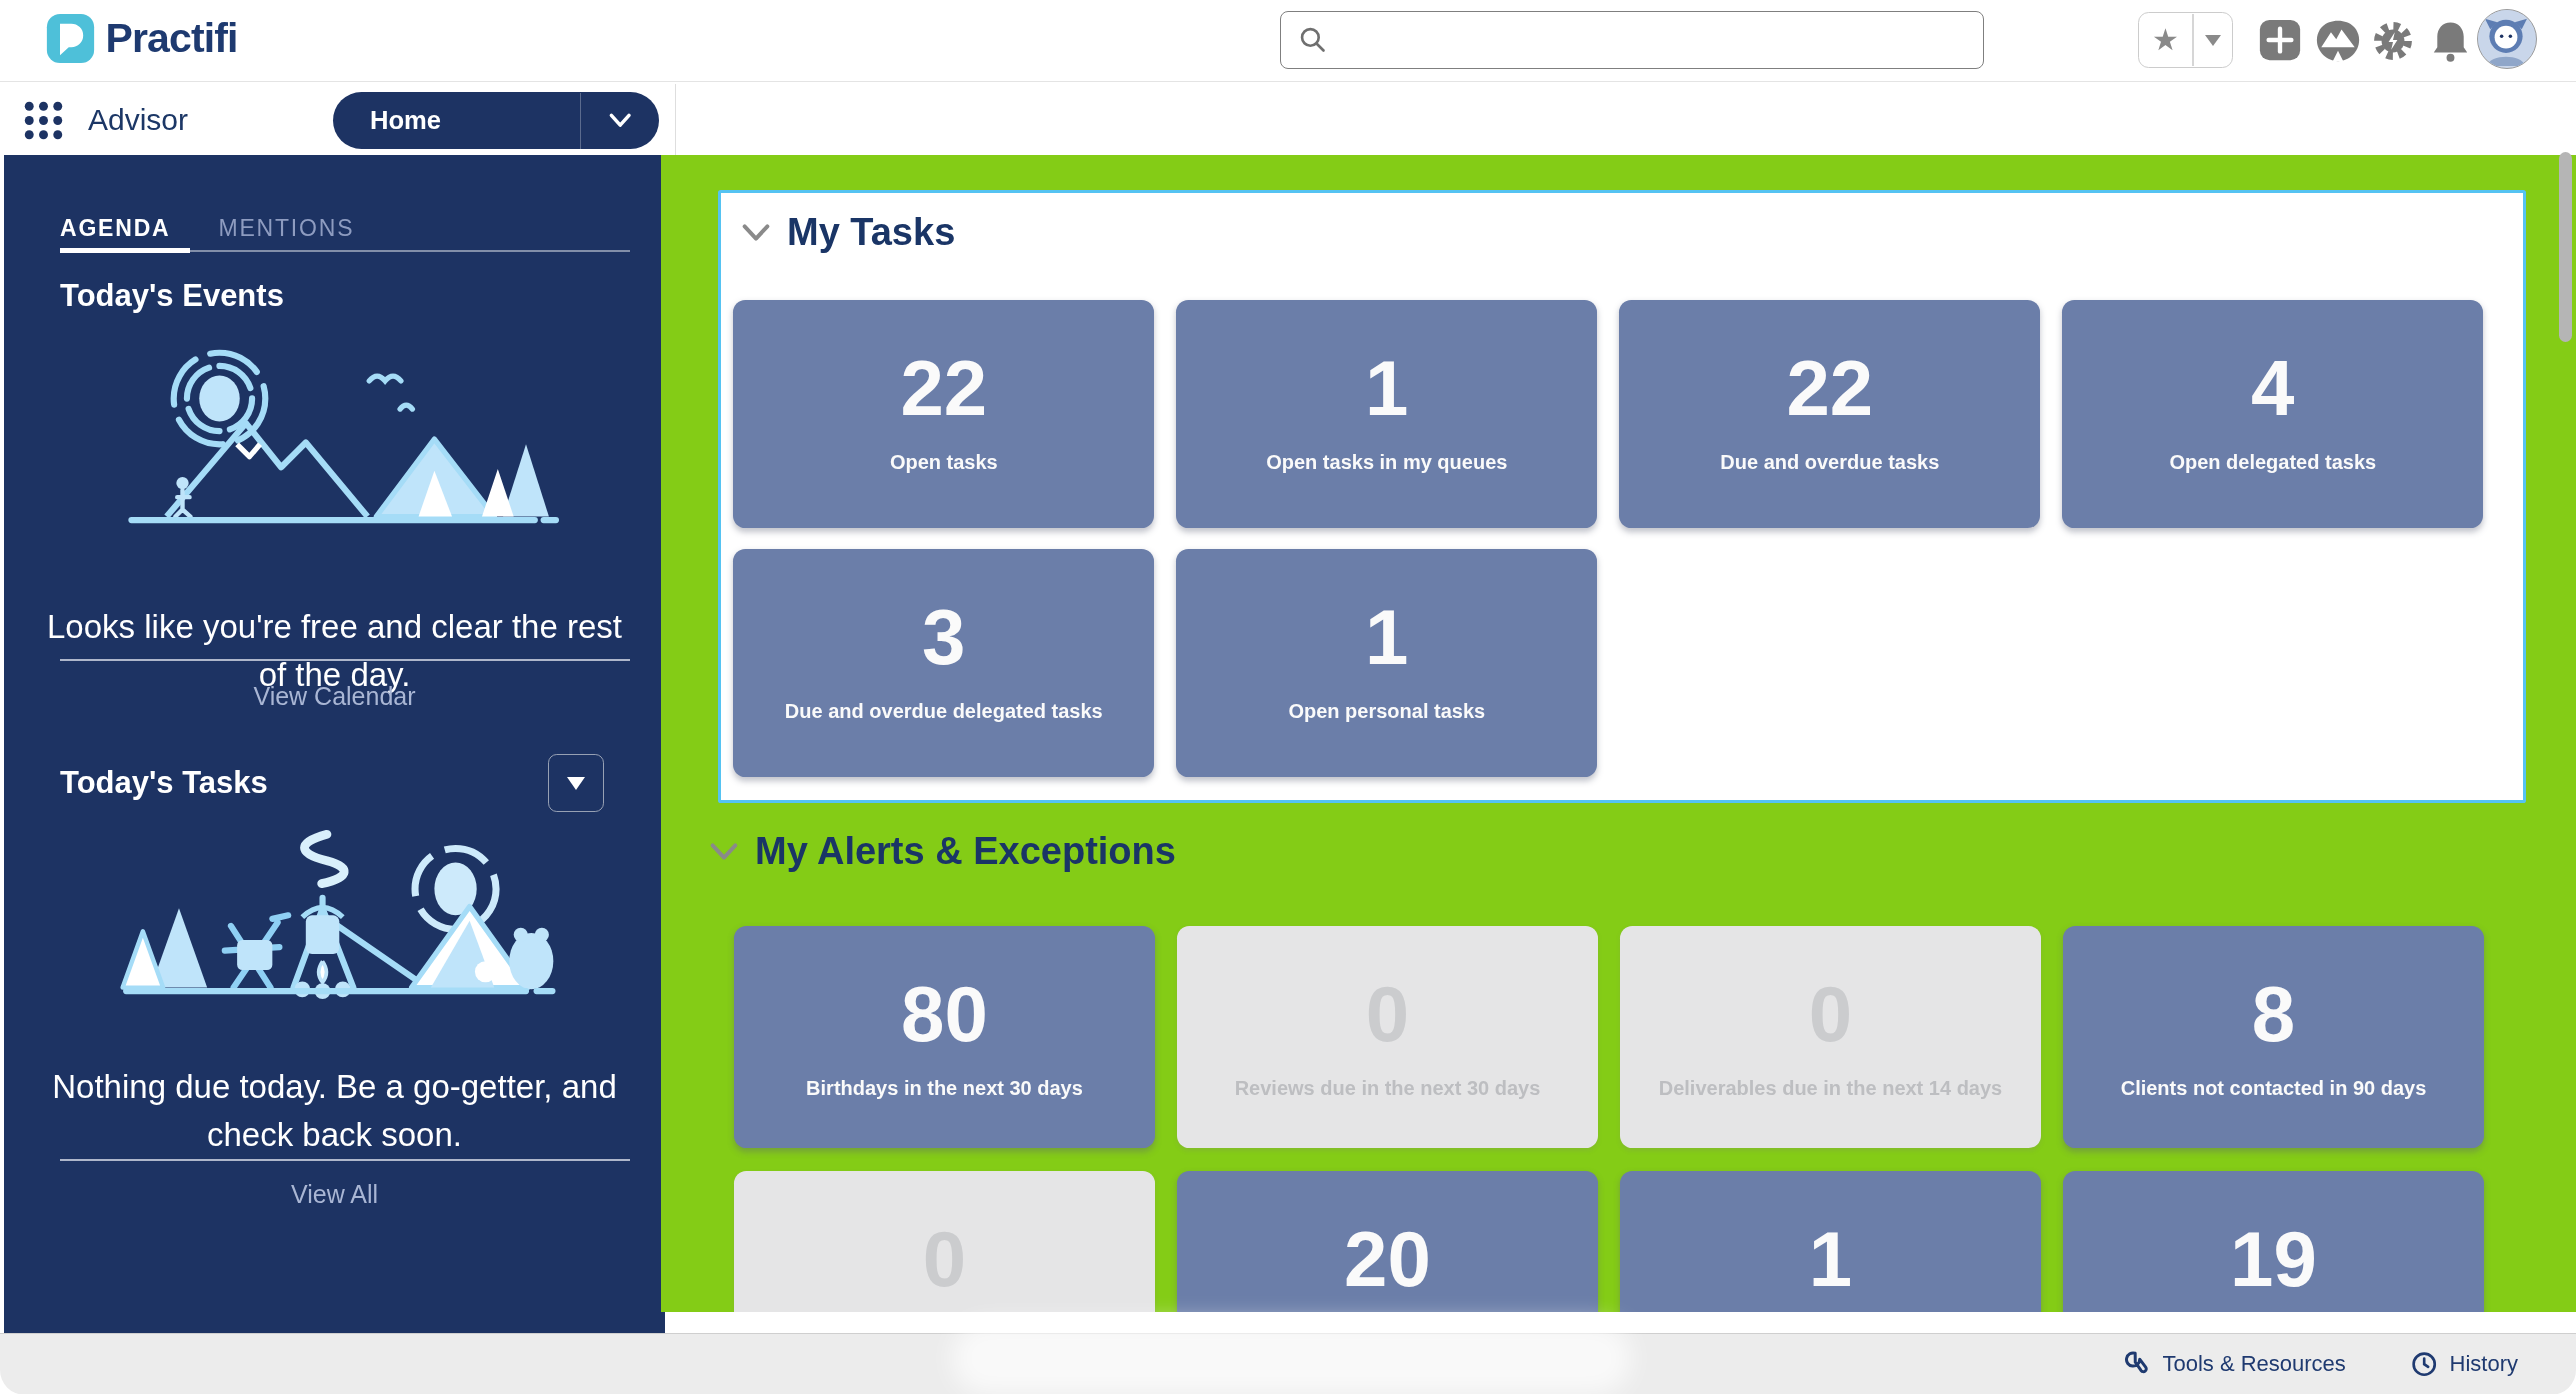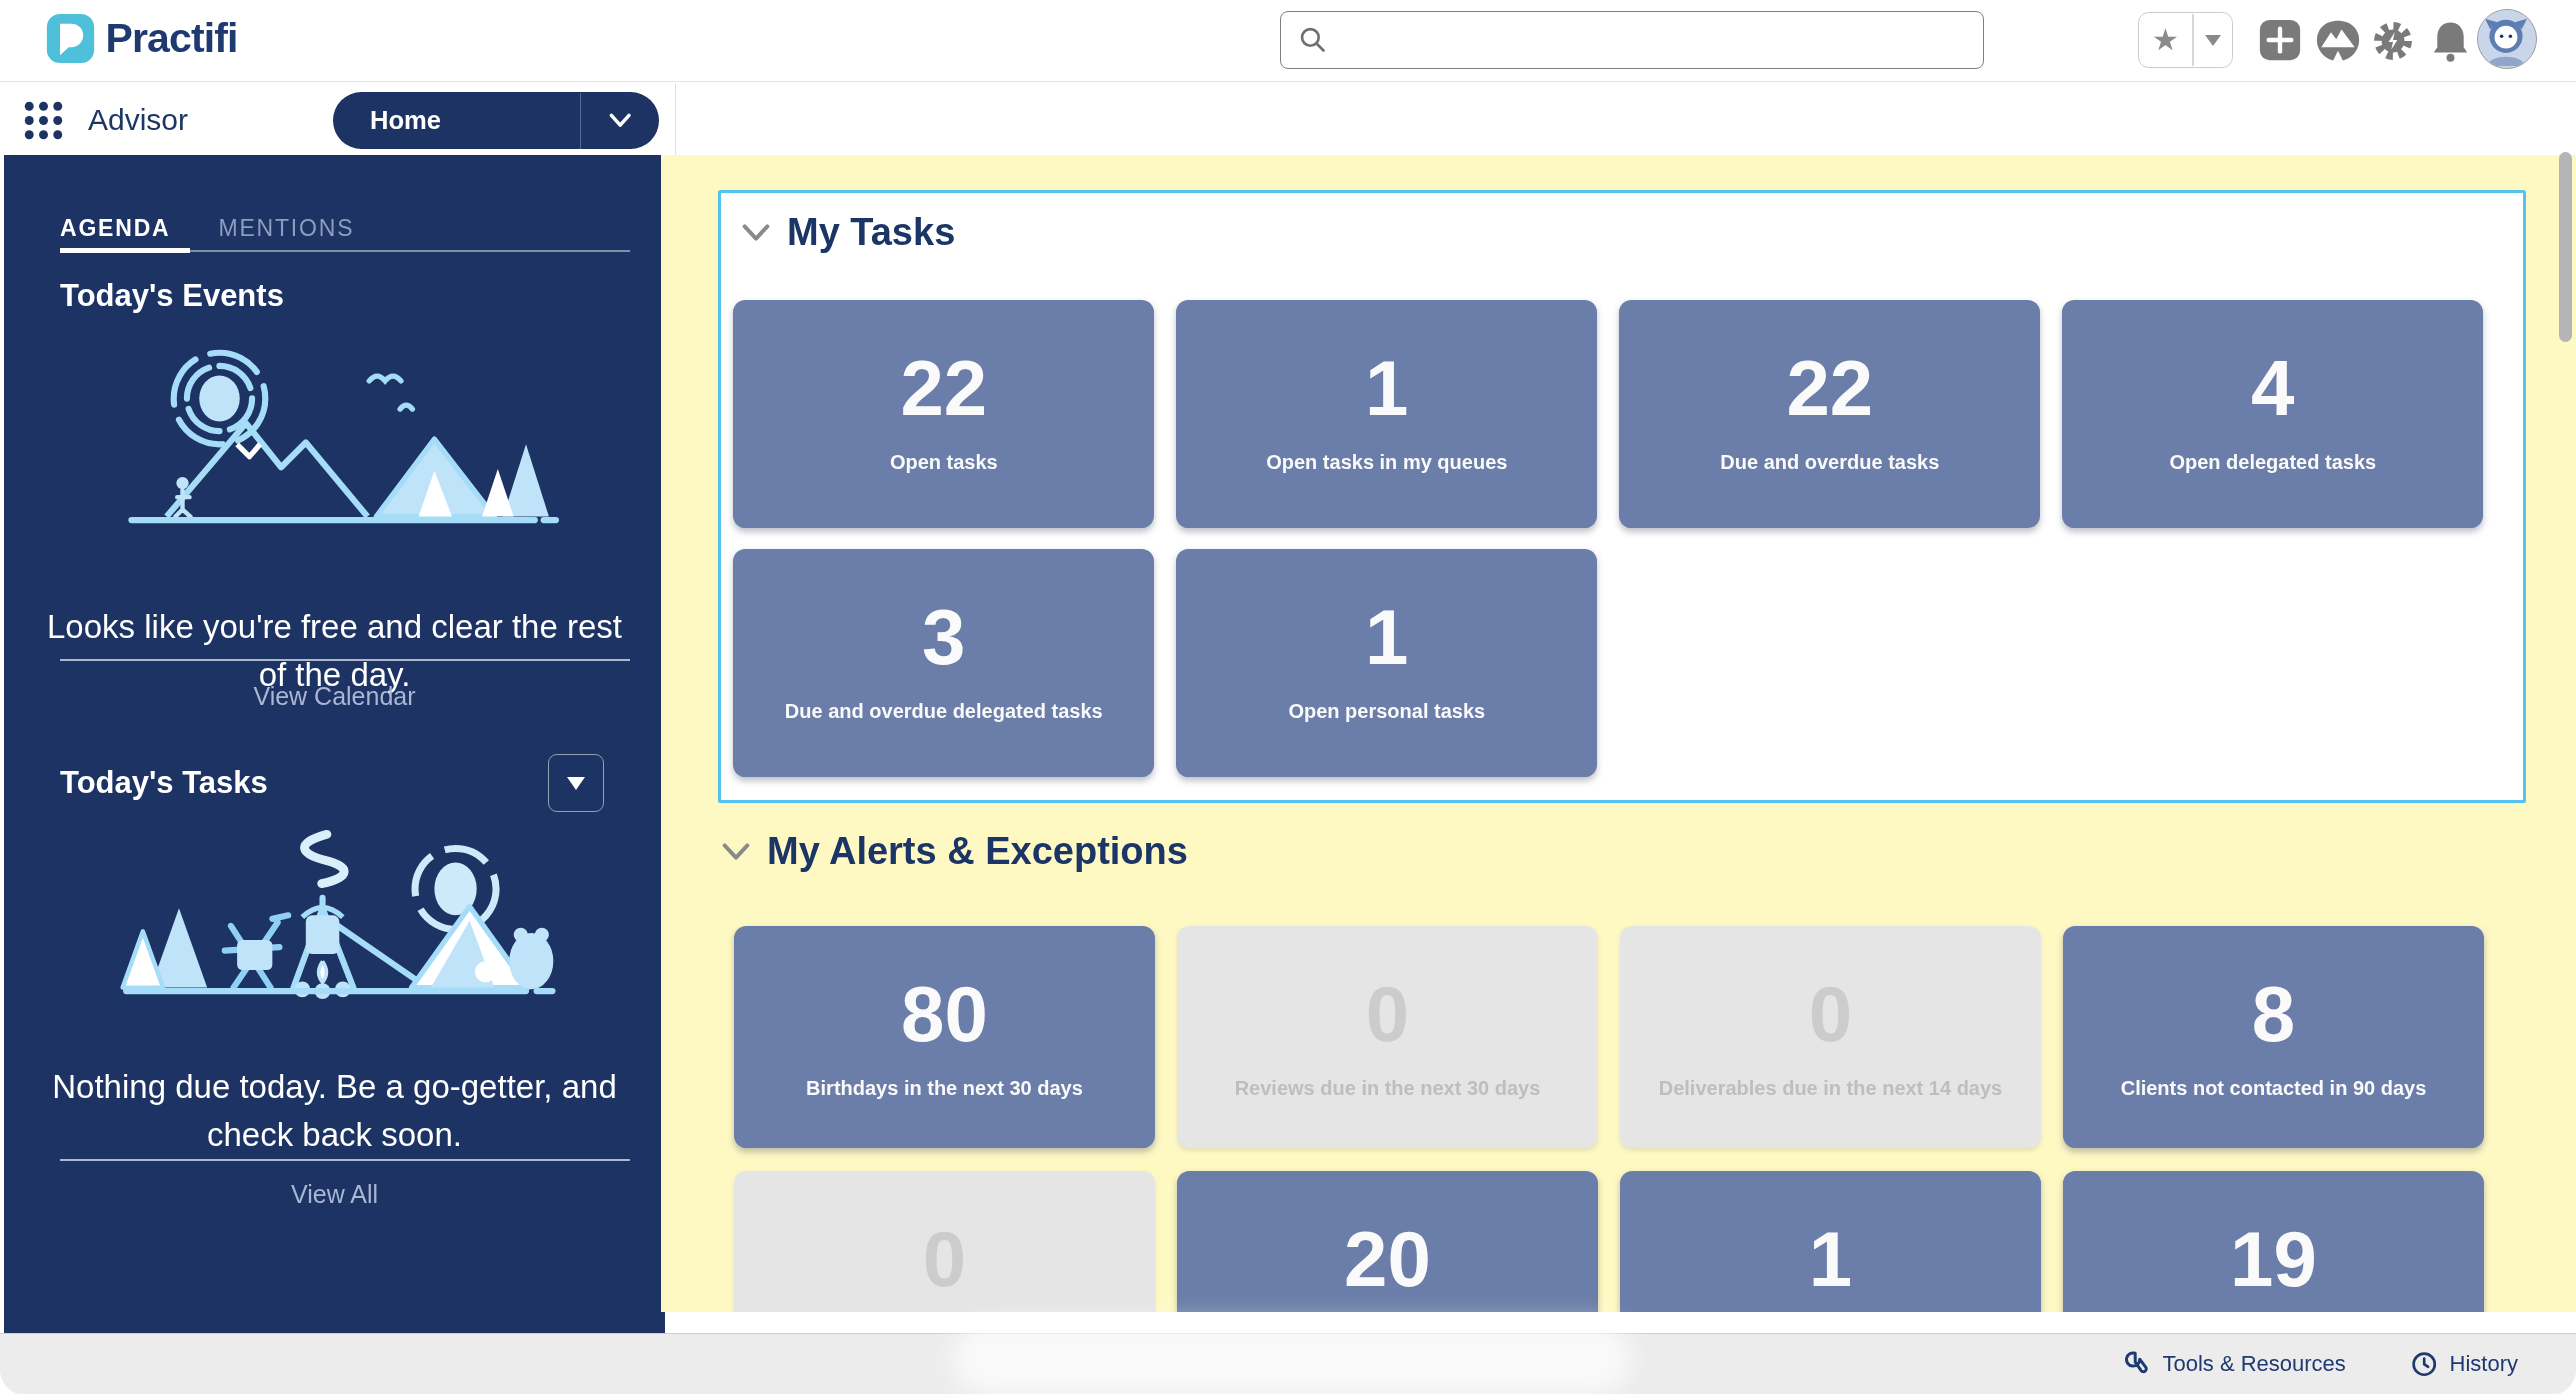--- a/index.html
+++ b/index.html
@@ -39,21 +39,21 @@
   .tabs-underline{position:absolute;left:56px;width:570px;top:95px;height:1.8px;background:rgba(255,255,255,.45);}
   .tab-active-underline{position:absolute;left:56px;width:130px;top:93px;height:5.3px;background:#ffffff;}
   .sb-heading{position:absolute;left:56px;font-size:31px;font-weight:800;color:#fff;}
   .sb-center{position:absolute;left:35px;width:591px;text-align:center;font-size:33px;line-height:1.45;color:#fff;}
   .sb-divider{position:absolute;left:56px;width:570px;height:1.8px;background:rgba(223,228,238,.75);}
   .sb-link{position:absolute;left:35px;width:591px;text-align:center;font-size:25px;color:#a9b6d4;cursor:pointer;}
   .sb-illu{position:absolute;left:101px;}
   .tasks-dd{position:absolute;left:544px;top:599px;width:56px;height:58px;border:1.8px solid #97a1b4;border-radius:8.8px;display:flex;align-items:center;justify-content:center;cursor:pointer;}
   .tri-down{width:0;height:0;border-left:9.7px solid transparent;border-right:9.7px solid transparent;border-top:13.2px solid #ffffff;}
   
-  .content{position:absolute;left:661px;top:155px;width:1915px;height:1157px;background:#fef9c3;overflow:hidden;text-decoration:underline;}
+  .content{position:absolute;left:661px;top:155px;width:1915px;height:1157px;background:#84cc16;overflow:hidden;text-decoration:underline;}
   .tasks-box{position:absolute;left:57px;top:35px;width:1808px;height:613px;border:3.5px solid #55c3f2;border-radius:2.6px;background:#fff;}
   .sec-head{position:absolute;display:flex;align-items:center;gap:16px;}
   .sec-title{font-size:38px;font-weight:800;color:#1a3566;}
   .tile-grid{position:absolute;display:grid;grid-template-columns:repeat(4,421px);grid-auto-rows:228px;column-gap:22px;row-gap:21px;}
   .tile-grid.alerts{grid-auto-rows:222px;row-gap:23px;}
   .tile{border-radius:12.3px;display:flex;flex-direction:column;align-items:center;padding-top:49px;cursor:pointer;
         box-shadow:0 3.5px 6.2px rgba(90,95,115,.38);}
   .tile-blue{background:#6b7ea9;}
   .tile-grey{background:#e5e5e6;box-shadow:0 2.6px 4.4px rgba(120,120,125,.18);}
   .tile-value{font-size:78px;font-weight:700;line-height:1;color:#fafafa;}
@@ -273,21 +273,21 @@
             <div class="tile-value">3</div>
             <div class="tile-label">Due and overdue delegated tasks</div>
           </div>
           <div class="tile tile-blue">
             <div class="tile-value">1</div>
             <div class="tile-label">Open personal tasks</div>
           </div>
         </div>
     </div>
 
-    <div class="sec-head" style="left:60px;top:675px;">
+    <div class="sec-head" style="left:48px;top:675px;">
       <svg width="30" height="21" viewBox="0 0 34 24">
         <polyline points="4,5 17,19 30,5" fill="none" stroke="#8a8a8a" stroke-width="4.5" stroke-linecap="round" stroke-linejoin="round"></polyline>
       </svg>
       <span class="sec-title">My Alerts &amp; Exceptions</span>
     </div>
     <div class="tile-grid alerts" style="left:73px;top:771px;">
         <div class="tile tile-blue">
           <div class="tile-value">80</div>
           <div class="tile-label">Birthdays in the next 30 days</div>
         </div>

